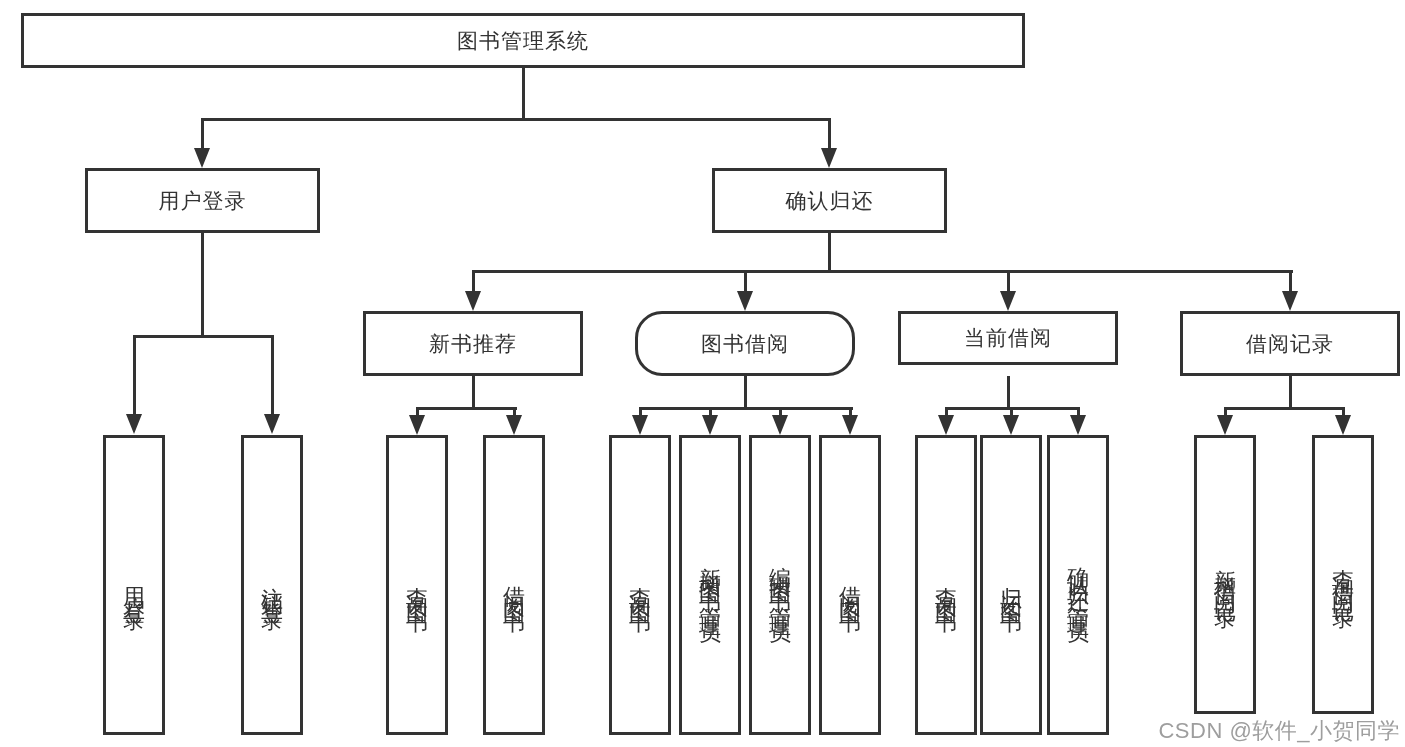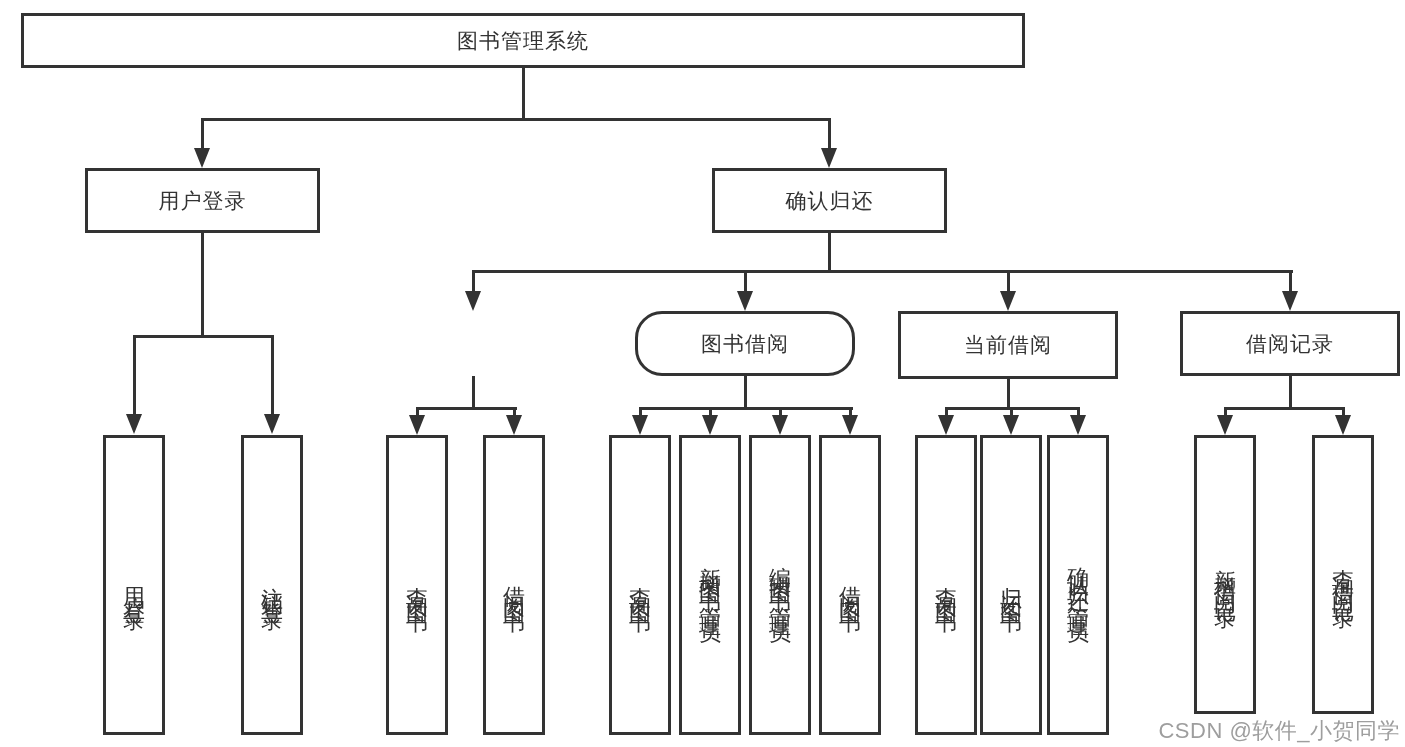--- a/index.html
+++ b/index.html
@@ -93,24 +93,27 @@
   <div class="hline" style="left:472px; top:270px; width:821px;"></div>
   <div class="vline" style="left:472px; top:270px; height:23px;"></div>
   <div class="arr" style="left:465px; top:291px;"></div>
   <div class="vline" style="left:744px; top:270px; height:23px;"></div>
   <div class="arr" style="left:737px; top:291px;"></div>
   <div class="vline" style="left:1007px; top:270px; height:23px;"></div>
   <div class="arr" style="left:1000px; top:291px;"></div>
   <div class="vline" style="left:1289px; top:270px; height:23px;"></div>
   <div class="arr" style="left:1282px; top:291px;"></div>
 
+  <div class="node h" style="left:363px; top:311px; width:220px; height:65px;">
+    <span>新书推荐</span>
+  </div>
   <div class="node h" style="left:635px; top:311px; width:220px; height:65px;border-radius:27px;">
     <span>图书借阅</span>
   </div>
-  <div class="node h" style="left:898px; top:311px; width:220px; height:68px;">
+  <div class="node h" style="left:898px; top:311px; width:220px; height:54px;">
     <span>当前借阅</span>
   </div>
   <div class="node h" style="left:1180px; top:311px; width:220px; height:65px;">
     <span>借阅记录</span>
   </div>
 
   <div class="vline" style="left:472px; top:376px; height:33px;"></div>
   <div class="hline" style="left:416px; top:407px; width:101px;"></div>
   <div class="vline" style="left:416px; top:407px; height:10px;"></div>
   <div class="arr" style="left:409px; top:415px;"></div>

